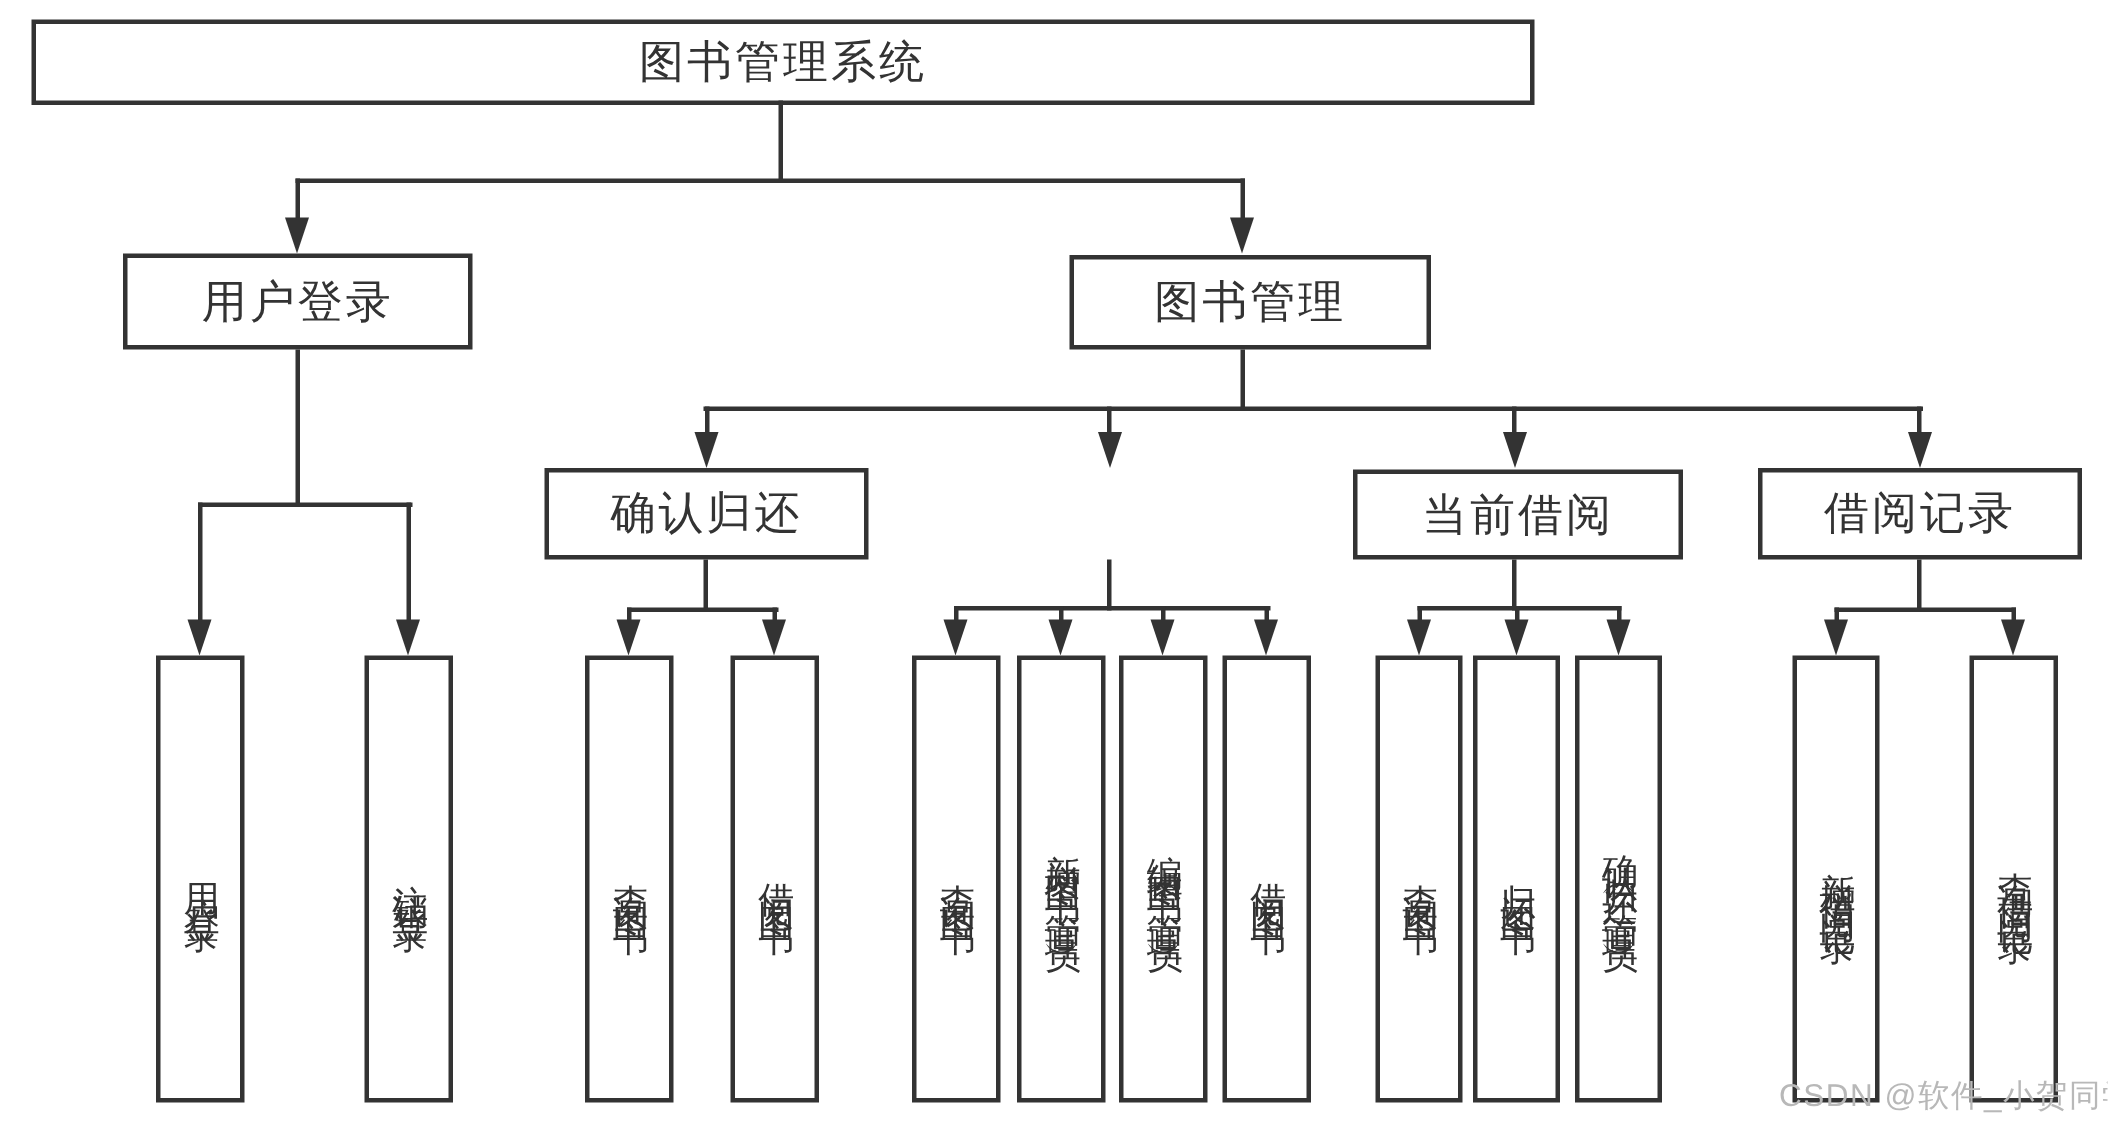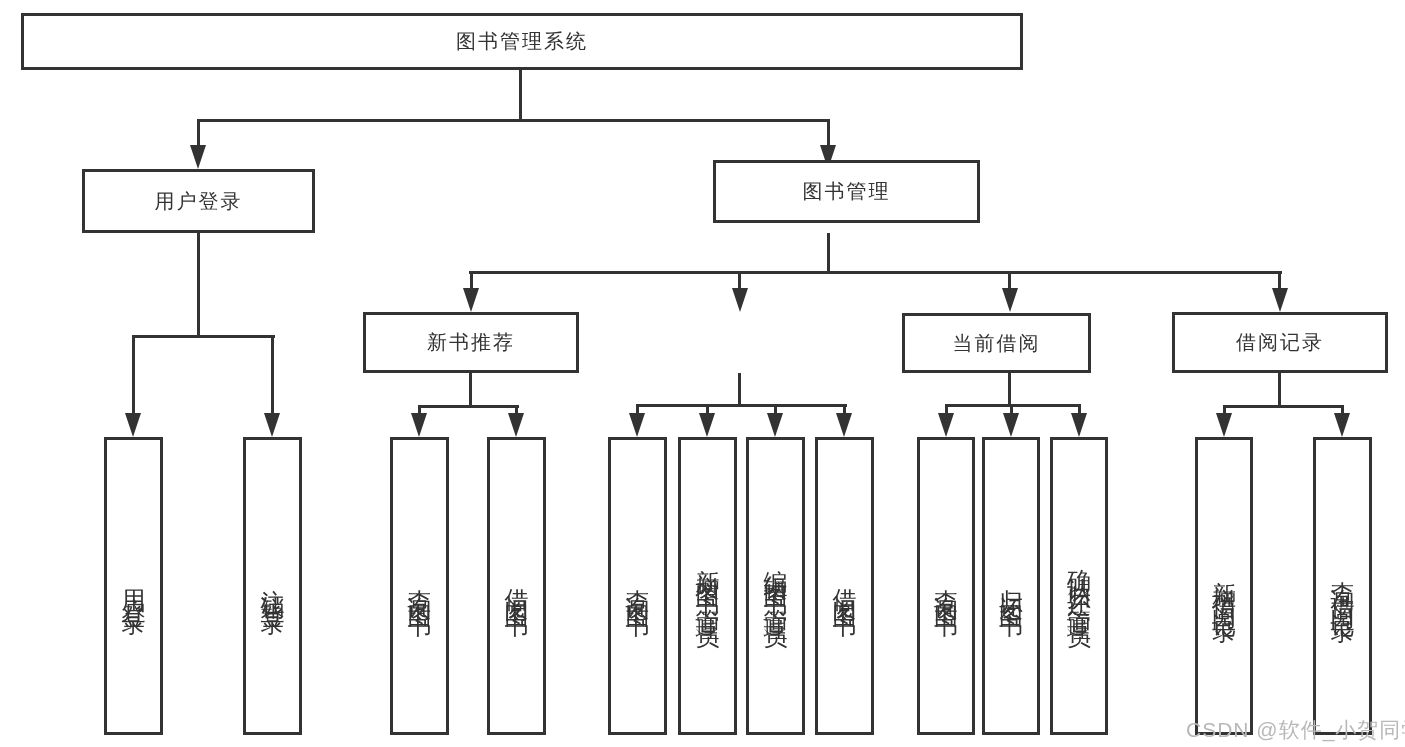--- a/index.html
+++ b/index.html
@@ -17,21 +17,21 @@
     background:var(--bg);
     overflow:hidden;
   }
   .box{
     position:absolute;
     background:#fff;
     border:3px solid var(--border);
     color:var(--text);
     display:flex;align-items:center;justify-content:center;
   }
-  .hbox{font-size:20px;letter-spacing:2px;}
+  .hbox{font-size:30px;letter-spacing:2px;}
   .vbox{font-size:24px;}
   .vbox .vtext{
     writing-mode:vertical-rl;
     text-orientation:mixed;
     letter-spacing:8px;
     line-height:1;
   }
   .ln{position:absolute;background:var(--line);}
   .ln.v{width:3px;}
   .ln.h{height:3px;}
@@ -59,42 +59,42 @@
   <div class="box hbox" style="left:21px;top:13px;width:1002px;height:57px;">图书管理系统</div>
 
   <div class="ln v" style="left:519px;top:67px;height:55px;"></div>
   <div class="ln h" style="left:197px;top:119px;width:633px;"></div>
   <div class="ln v" style="left:197px;top:119px;height:28px;"></div>
   <div class="arr" style="left:190px;top:145px;"></div>
   <div class="ln v" style="left:827px;top:119px;height:28px;"></div>
   <div class="arr" style="left:820px;top:145px;"></div>
 
   <div class="box hbox" style="left:82px;top:169px;width:233px;height:64px;">用户登录</div>
-  <div class="box hbox" style="left:713px;top:160px;width:267px;height:63px;">图书管理</div>
+  <div class="box hbox" style="left:713px;top:170px;width:241px;height:63px;">图书管理</div>
 
   <div class="ln v" style="left:197px;top:233px;height:105px;"></div>
   <div class="ln h" style="left:132px;top:335px;width:143px;"></div>
   <div class="ln v" style="left:132px;top:335px;height:80px;"></div>
   <div class="arr" style="left:125px;top:413px;"></div>
   <div class="ln v" style="left:271px;top:335px;height:80px;"></div>
   <div class="arr" style="left:264px;top:413px;"></div>
 
   <div class="ln v" style="left:827px;top:233px;height:41px;"></div>
   <div class="ln h" style="left:469px;top:271px;width:813px;"></div>
   <div class="ln v" style="left:470px;top:271px;height:20px;"></div>
   <div class="arr" style="left:463px;top:288px;"></div>
   <div class="ln v" style="left:738px;top:271px;height:20px;"></div>
   <div class="arr" style="left:732px;top:288px;"></div>
   <div class="ln v" style="left:1008px;top:271px;height:20px;"></div>
   <div class="arr" style="left:1002px;top:288px;"></div>
   <div class="ln v" style="left:1278px;top:271px;height:20px;"></div>
   <div class="arr" style="left:1272px;top:288px;"></div>
 
-  <div class="box hbox" style="left:363px;top:312px;width:216px;height:61px;">新书推荐</div>
-  <div class="box hbox" style="left:902px;top:313px;width:189px;height:60px;">当前借阅</div>
+  <div class="box hbox" style="left:363px;top:312px;width:216px;height:61px;">确认归还</div>
+  <div class="box hbox" style="left:902px;top:313px;width:220px;height:60px;">当前借阅</div>
   <div class="box hbox" style="left:1172px;top:312px;width:216px;height:61px;">借阅记录</div>
 
   <div class="ln v" style="left:469px;top:373px;height:35px;"></div>
   <div class="ln h" style="left:418px;top:405px;width:101px;"></div>
   <div class="ln v" style="left:418px;top:405px;height:10px;"></div>
   <div class="arr" style="left:411px;top:413px;"></div>
   <div class="ln v" style="left:515px;top:405px;height:10px;"></div>
   <div class="arr" style="left:508px;top:413px;"></div>
 
   <div class="ln v" style="left:738px;top:373px;height:34px;"></div>

